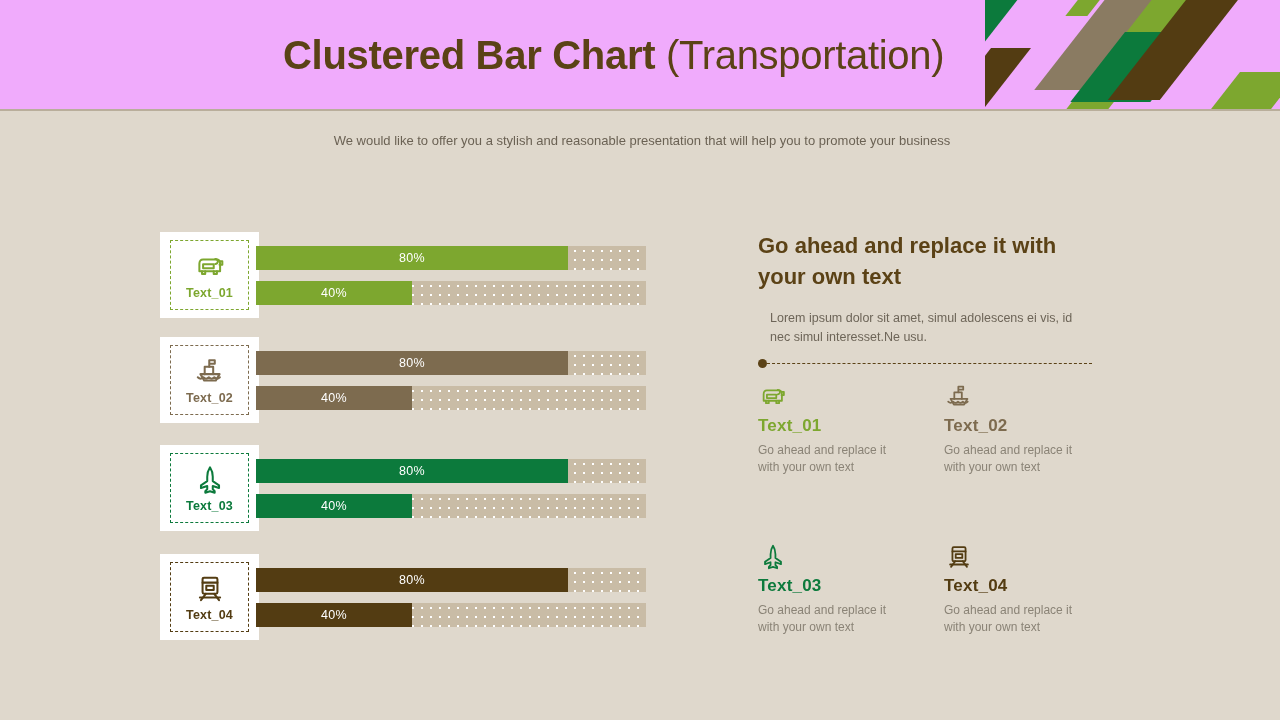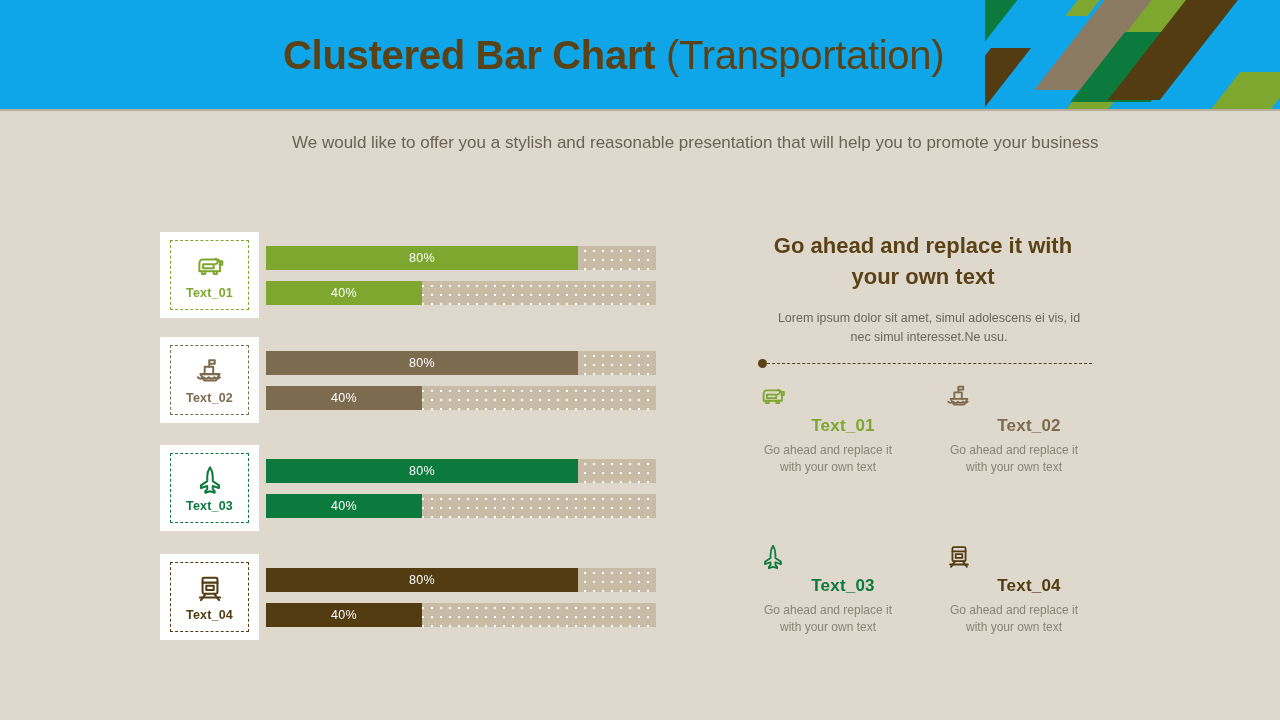--- a/index.html
+++ b/index.html
@@ -8,21 +8,21 @@
     width:1280px; height:720px;
     background:#DFD8CC;
     font-family:"Liberation Sans", sans-serif;
     overflow:hidden;
     position:relative;
   }
 
   
   #header {
     position:absolute; left:0; top:0; width:1280px; height:111px;
-    background:#0ea5e9;
+    background:#f0abfc;
     overflow:hidden;
   }
   #header-rule {
     position:absolute; left:0; top:109px; width:1280px; height:2px;
     background:#B9AE9B;
   }
   #page-title {
     position:absolute; left:283px; top:30px;
     font-size:40px; line-height:50px;
     color:#5B4216;
@@ -37,21 +37,21 @@
   #deco { position:absolute; left:985px; top:0; width:295px; height:110px; overflow:hidden; }
   #deco i {
     position:absolute; display:block;
     transform:skewX(-38deg);
     transform-origin:top left;
   }
 
   #subtitle {
     position:absolute; left:292px; top:133px;
     width:700px; text-align:center;
-    font-size:17px; color:#6B6254;
+    font-size:13px; color:#6B6254;
     white-space:nowrap;
   }
 
   
   #chart-area { position:absolute; left:0; top:0; width:700px; height:720px; }
 
   .icon-card {
     position:absolute; left:160px; top:0;
     width:99px; height:86px;
     background:#FFFFFF;
@@ -64,39 +64,39 @@
     align-items:center; justify-content:center;
     gap:2px;
   }
   .icon-card-inner svg { display:block; }
   .card-label {
     font-size:12.5px; font-weight:bold;
     letter-spacing:0.2px;
   }
 
   .bar-track {
-    position:absolute; left:266px;
+    position:absolute; left:256px;
     width:390px; height:24px;
     background-color:#C9BCA6;
     background-image:
       radial-gradient(circle at 2px 2px, #FFFFFF 1px, transparent 1.2px);
     background-size:9px 9px;
     background-position:2px 3px;
   }
   .bar-fill {
     position:absolute; left:0; top:0; height:100%;
     display:flex; align-items:center; justify-content:center;
   }
   .bar-value {
     font-size:12.5px; color:#FFFFFF; font-weight:normal;
     letter-spacing:0.3px;
   }
 
   
-  #right-panel { position:absolute; left:758px; top:230px; width:340px;text-align:center; }
+  #right-panel { position:absolute; left:758px; top:230px; width:340px; }
 
   #rp-heading {
     font-size:22px; font-weight:bold; color:#5B4216;
     line-height:31px; width:330px;
   }
   #rp-body {
     margin-top:17px; margin-left:12px;
     font-size:12.5px; color:#6D6558; line-height:19px;
     width:318px;
   }

